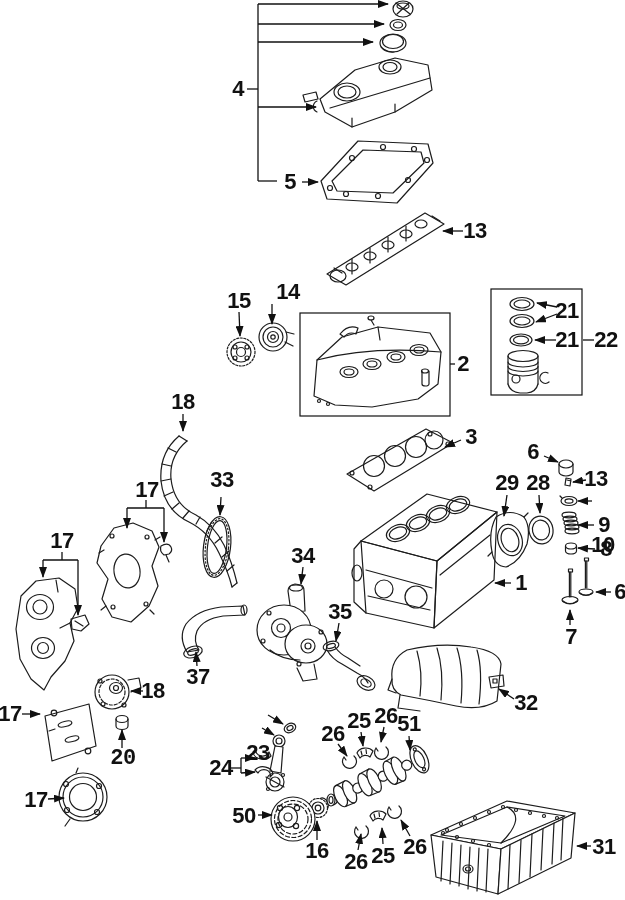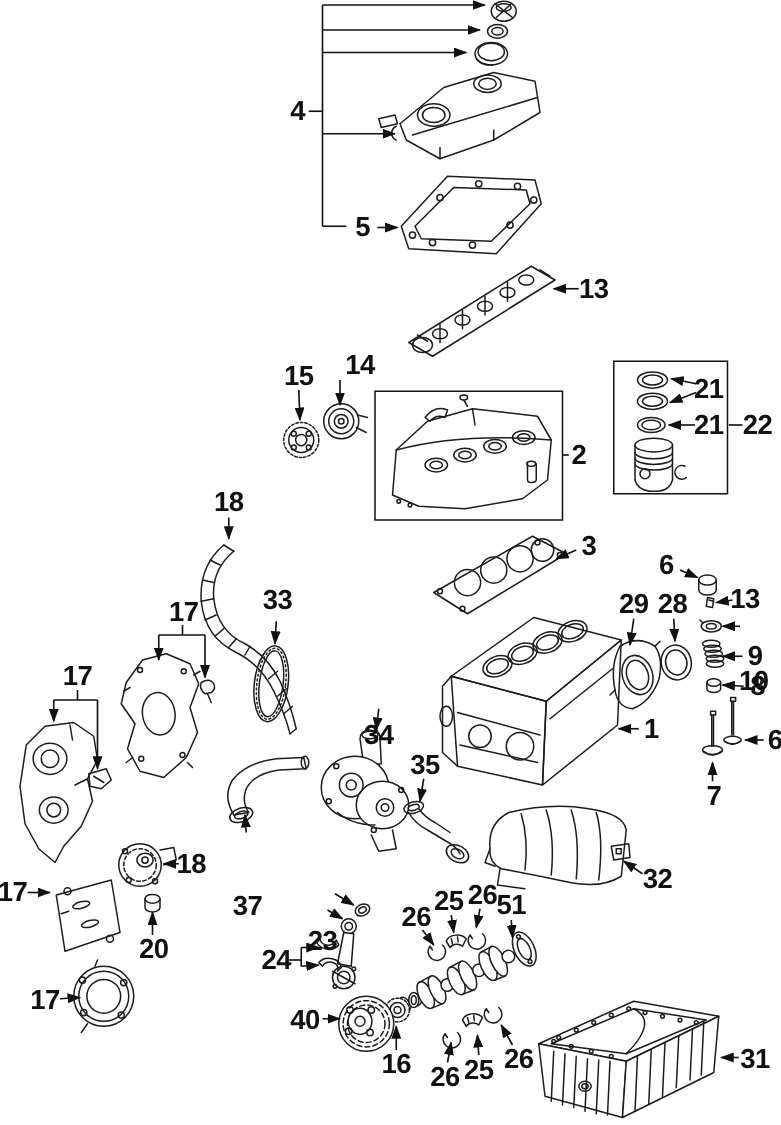--- a/index.html
+++ b/index.html
@@ -506,31 +506,31 @@
       <div class="callout" style="left: 521px; top: 583px;">1</div>
       <div class="callout" style="left: 620px; top: 592px;">6</div>
       <div class="callout" style="left: 571px; top: 637px;">7</div>
       <div class="callout" style="left: 183px; top: 402px;">18</div>
       <div class="callout" style="left: 222px; top: 480px; text-align: right;">33</div>
       <div class="callout" style="left: 147px; top: 490px;">17</div>
       <div class="callout" style="left: 62px; top: 541px;">17</div>
       <div class="callout" style="left: 10px; top: 714px;">17</div>
       <div class="callout" style="left: 36px; top: 800px;">17</div>
       <div class="callout" style="left: 153px; top: 691px;">18</div>
-      <div class="callout" style="left: 123px; top: 759px;">20</div>
-      <div class="callout" style="left: 303px; top: 556px; margin-top: 32px;">34</div>
-      <div class="callout" style="left: 198px; top: 677px; margin-top: 48px;">37</div>
+      <div class="callout" style="left: 123px; top: 759px; font-family: Liberation Mono, monospace;">20</div>
+      <div class="callout" style="left: 303px; top: 556px;">34</div>
+      <div class="callout" style="left: 198px; top: 677px;">37</div>
       <div class="callout" style="left: 340px; top: 612px; text-align: center;">35</div>
       <div class="callout" style="left: 526px; top: 703px;">32</div>
       <div class="callout" style="left: 258px; top: 753px;">23</div>
       <div class="callout" style="left: 221px; top: 768px;">24</div>
       <div class="callout" style="left: 333px; top: 734px;">26</div>
       <div class="callout" style="left: 359px; top: 721px;">25</div>
       <div class="callout" style="left: 386px; top: 716px;">26</div>
       <div class="callout" style="left: 409px; top: 724px;">51</div>
-      <div class="callout" style="left: 244px; top: 816px;">40</div>
+      <div class="callout" style="left: 244px; top: 816px;">50</div>
       <div class="callout" style="left: 317px; top: 851px;">16</div>
       <div class="callout" style="left: 356px; top: 862px;">26</div>
       <div class="callout" style="left: 383px; top: 856px;">25</div>
       <div class="callout" style="left: 415px; top: 847px;">26</div>
       <div class="callout" style="left: 604px; top: 847px;">31</div>
     </div>
 </div>
 
 </body></html>

